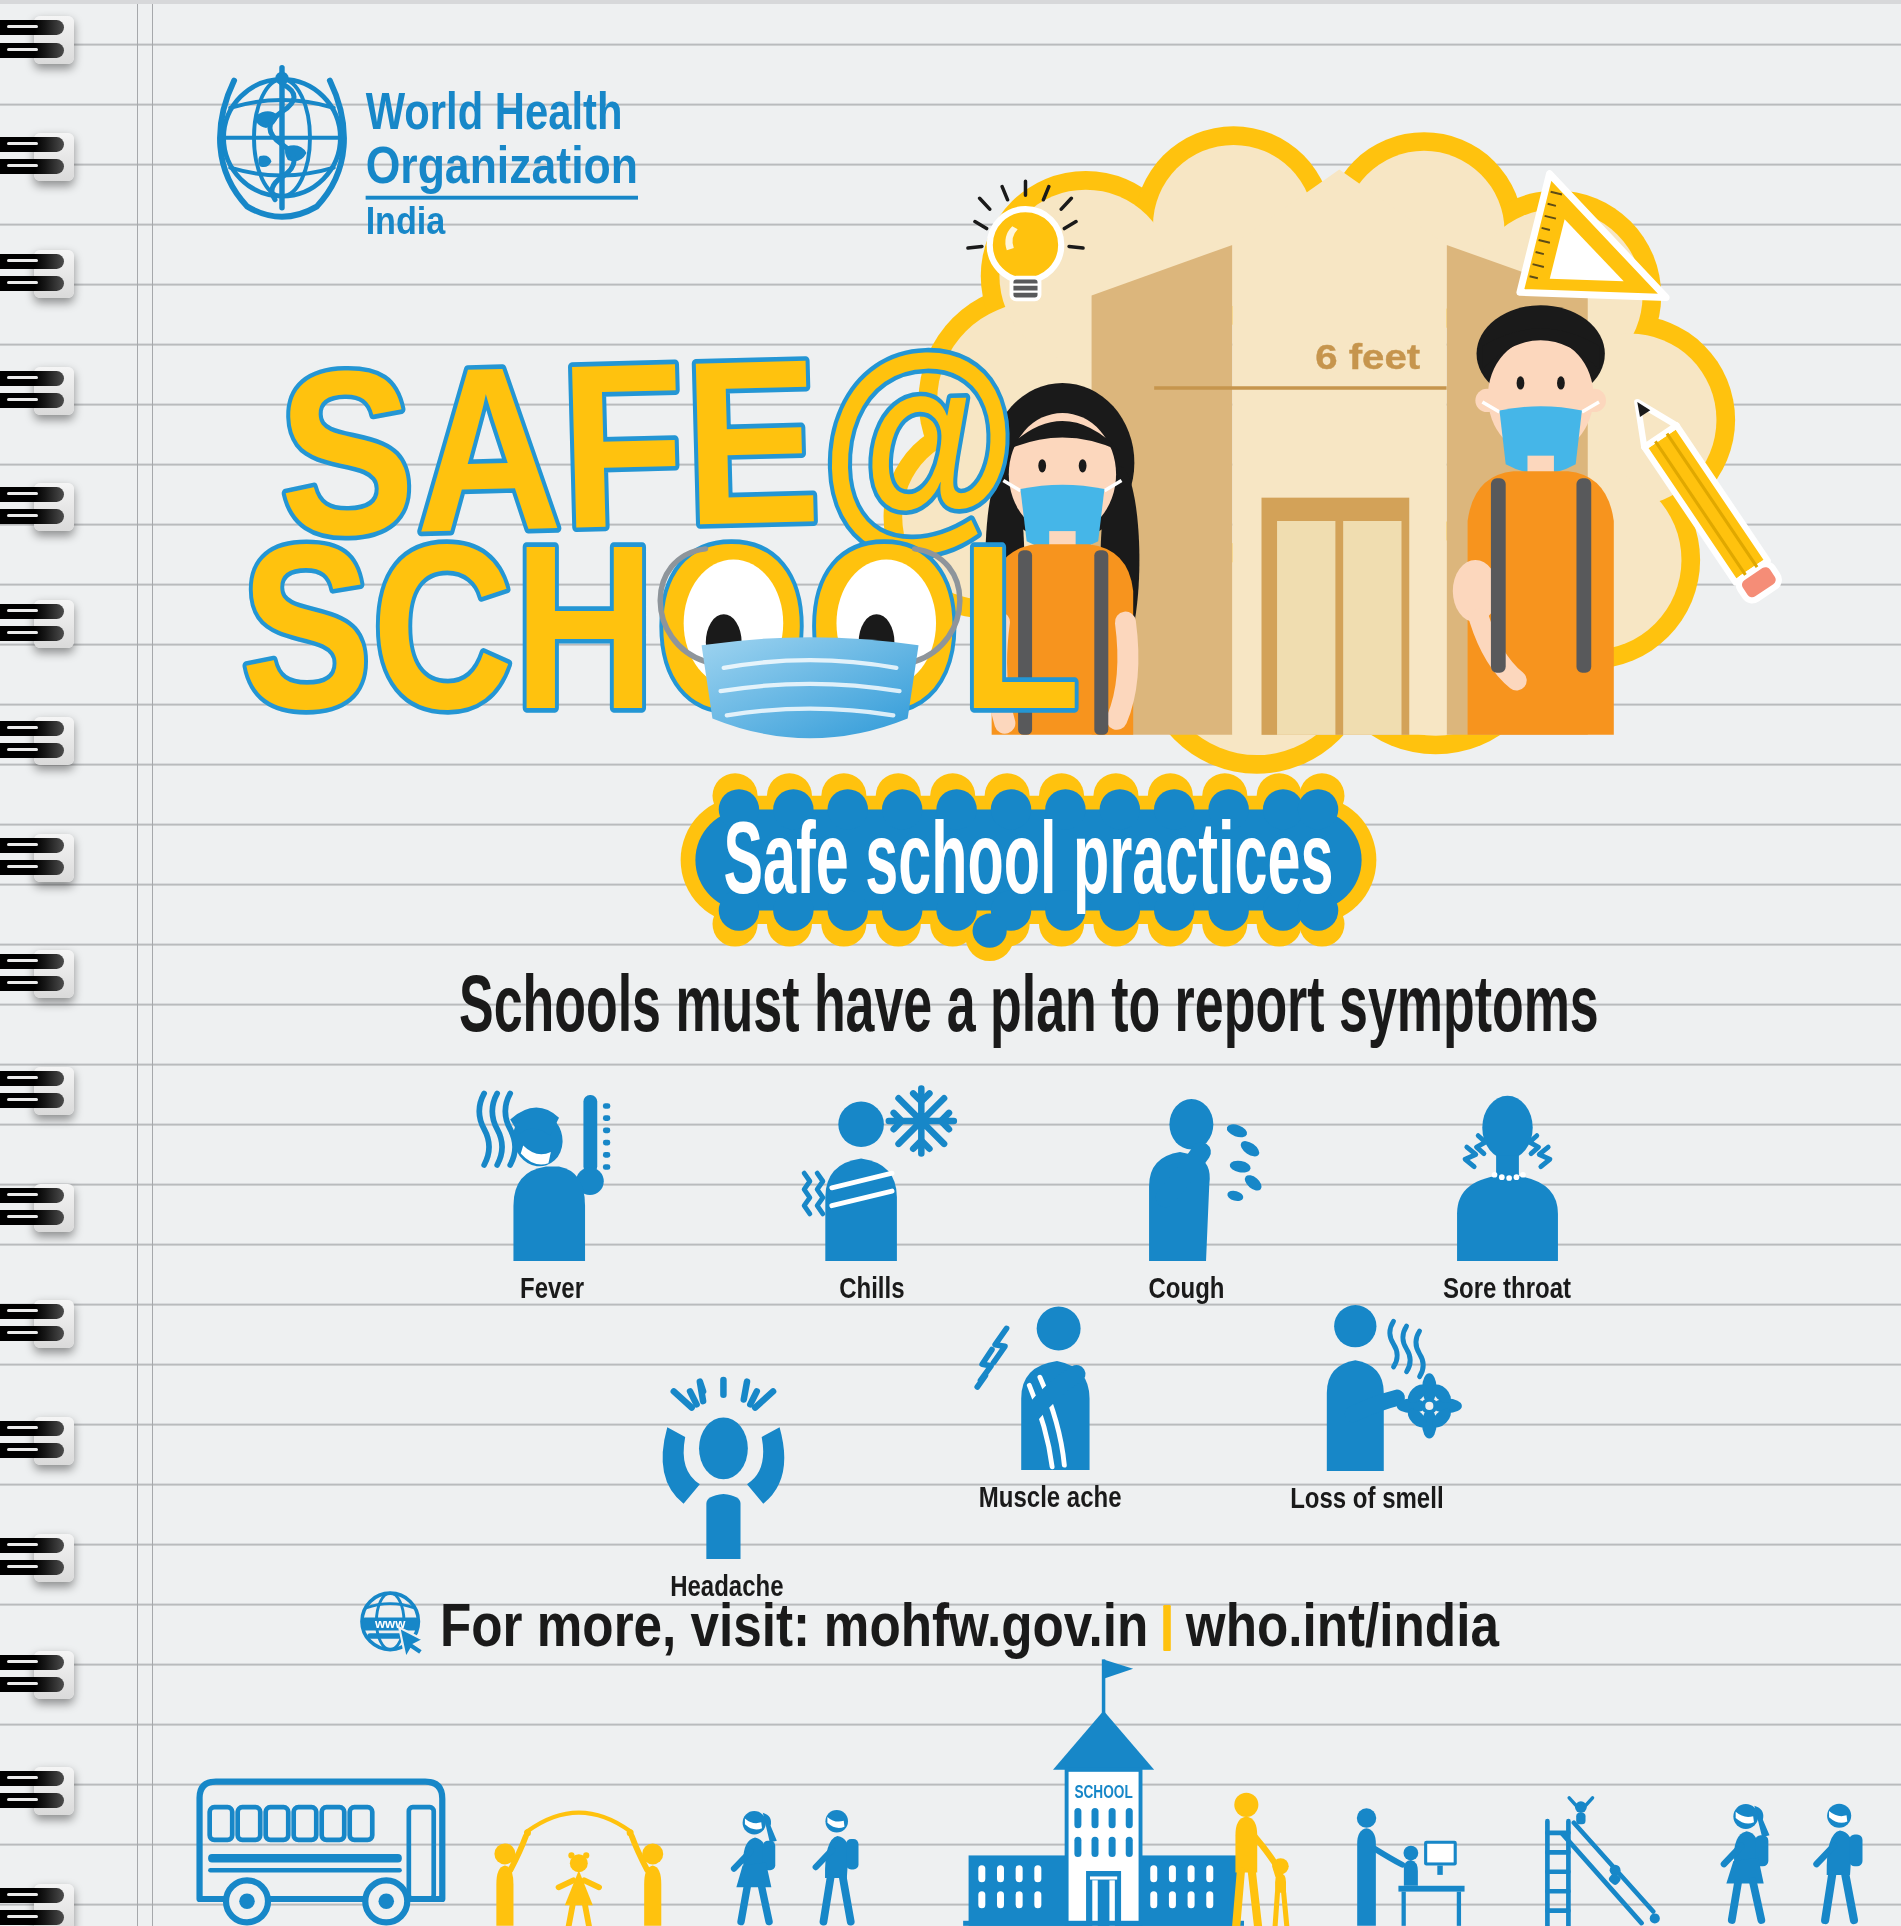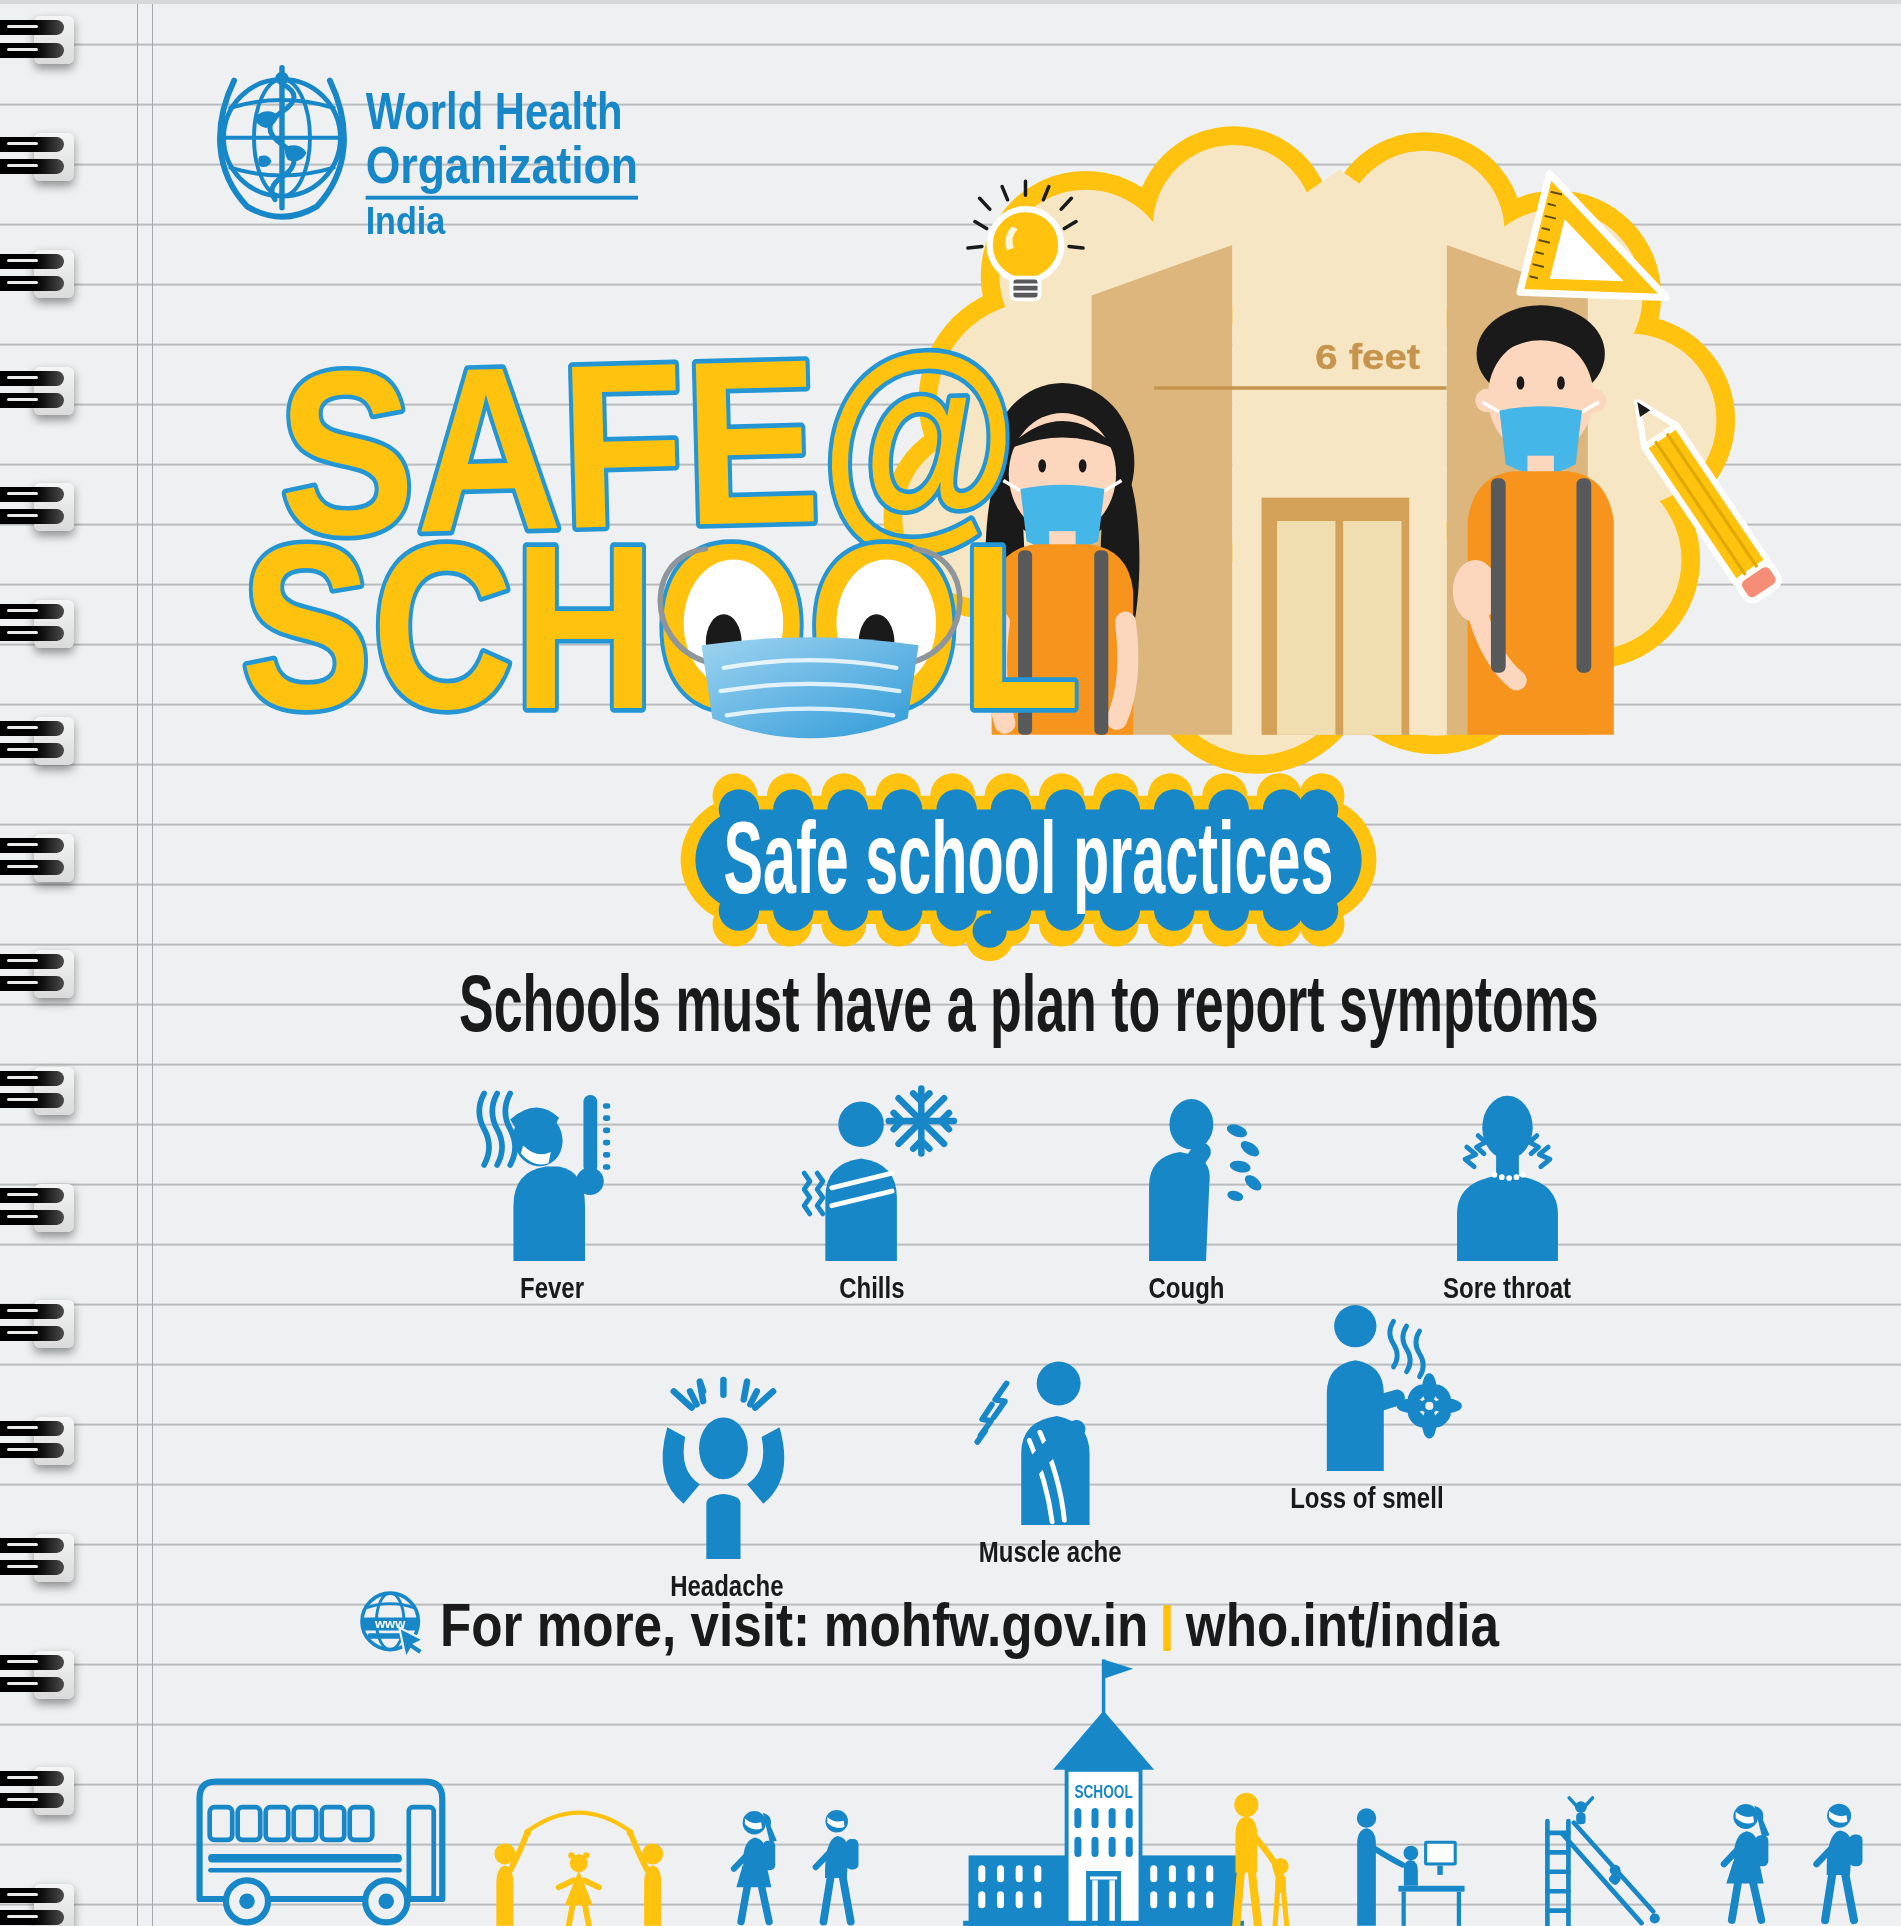--- a/index.html
+++ b/index.html
@@ -439,21 +439,21 @@
     </g>
     <g class="fb">
       <ellipse cx="105" cy="84" rx="30" ry="38"></ellipse>
       <path d="M36,58 Q18,122 56,152 L76,128 Q50,112 58,70 Z"></path>
       <path d="M174,58 Q192,122 154,152 L134,128 Q160,112 152,70 Z"></path>
       <path d="M84,220 V152 Q84,142 105,140 Q126,142 126,152 V220 Z"></path>
     </g>
   </svg>
   <div class="lbl"><span>Headache</span></div>
 </div>
-<div class="sym" style="left:914px;top:1346px">
+<div class="sym" style="left:914px;top:1291px">
   <svg width="179" height="179" viewBox="0 0 220 220">
     <g class="sb nf rc" stroke-width="7">
       <path d="M56,46 l-14,20 12,2 -14,20 M38,72 l-12,18 11,2 -13,18 M30,104 l-10,14"></path>
     </g>
     <g class="fb">
       <circle cx="120" cy="46" r="27"></circle>
       <path d="M74,220 V132 Q74,92 118,86 Q158,94 158,132 V220 Z"></path>
     </g>
     <path class="swh nf rc" stroke-width="6" d="M84,116 Q106,168 112,216 M97,106 Q122,162 127,214"></path>
     <path class="sb nf rc" stroke-width="22" d="M86,152 Q112,120 142,102"></path>

